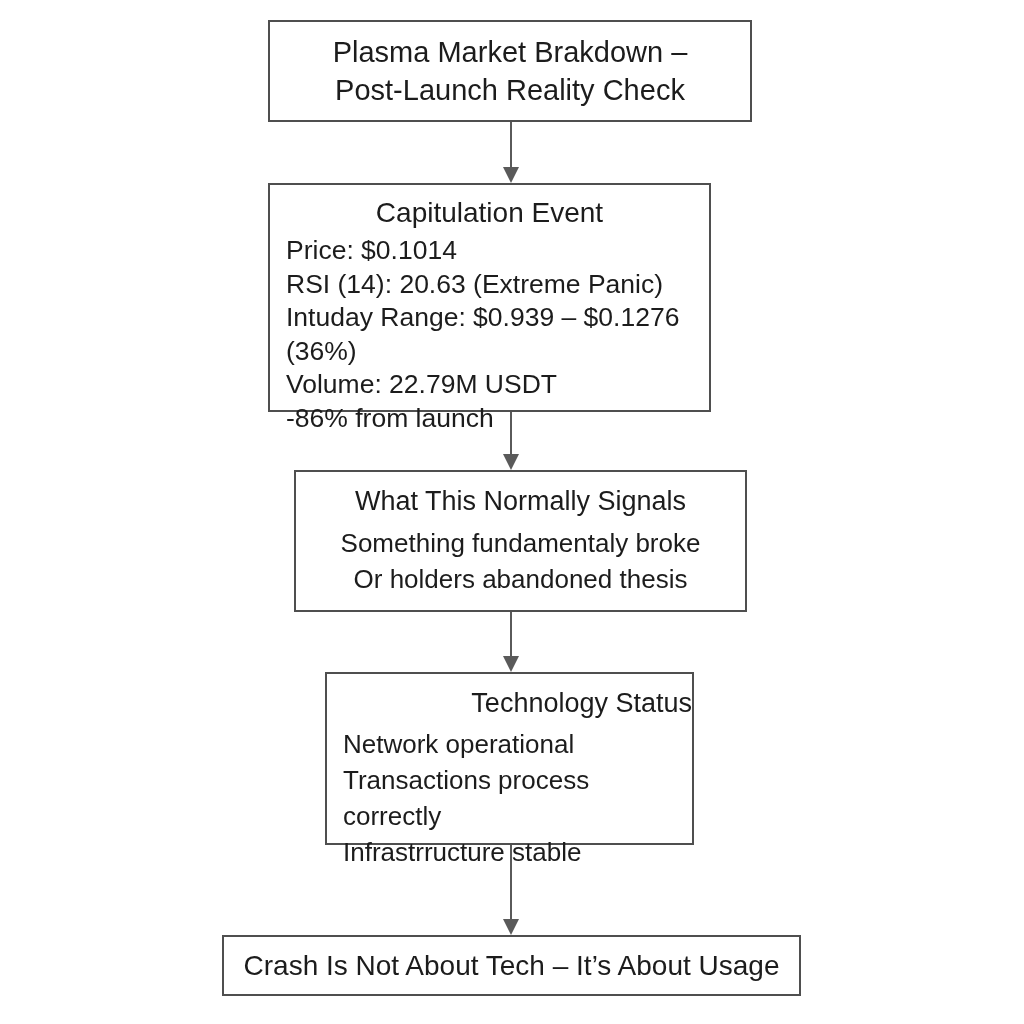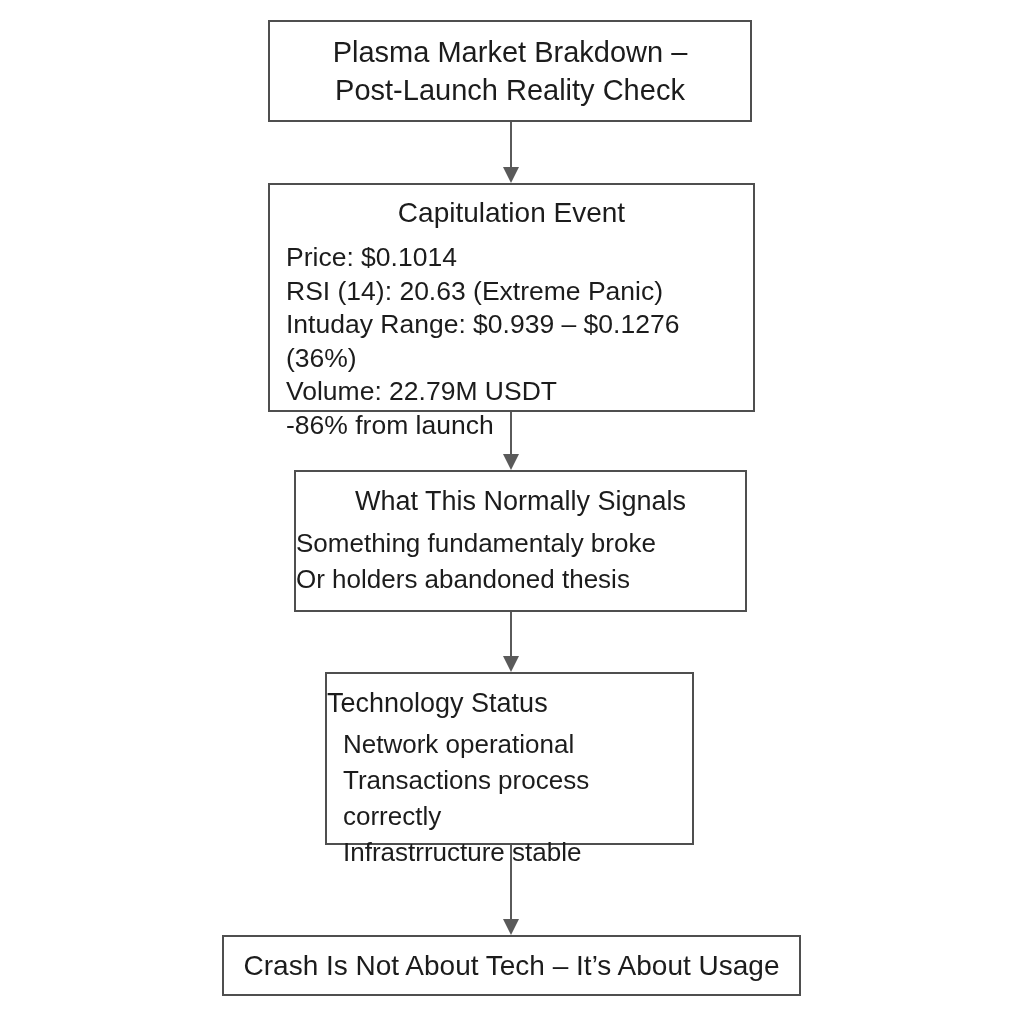--- a/index.html
+++ b/index.html
@@ -21,48 +21,48 @@
     border: 2.5px solid #4f4f4f;
     background: #ffffff;
     box-sizing: border-box;
   }
   .box-title {
     left: 268px; top: 20px; width: 484px; height: 102px;
     display: flex; flex-direction: column; justify-content: center;
     font-size: 29px; line-height: 38px; text-align: center;
   }
   .box-capitulation {
-    left: 268px; top: 183px; width: 487px; height: 229px;
+    left: 268px; top: 183px; width: 443px; height: 229px;
     padding-top: 10px;
   }
   .box-capitulation .box-header {
     text-align: center; font-size: 28px; line-height: 36px;
   }
   .box-capitulation .box-body {
-    margin-top: 10px; padding-left: 16px;
+    margin-top: 3px; padding-left: 16px;
     font-size: 26.5px; line-height: 33.5px;
   }
   .box-signals {
     left: 284px; top: 470px; width: 453px; height: 142px;
     padding-top: 12px;
     margin-left: 10px;
   }
   .box-signals .box-header {
     text-align: center; font-size: 27px; line-height: 34px;
   }
   .box-signals .box-body {
-    margin-top: 7px; 
+    margin-top: 7px; text-align: center;
     font-size: 26px; line-height: 36px;
   }
   .box-technology {
     left: 325px; top: 672px; width: 369px; height: 173px;
     padding-top: 12px;
   }
   .box-technology .box-header {
-    text-align: left; font-size: 27px; line-height: 34px;
+    text-align: right; font-size: 27px; line-height: 34px;
   }
   .box-technology .box-body {
     margin-top: 6px; padding-left: 16px;
     font-size: 26px; line-height: 36px;
   }
   .box-conclusion {
     left: 222px; top: 935px; width: 579px; height: 61px;
     display: flex; align-items: center; justify-content: center;
     font-size: 28px; text-align: center;
   }

